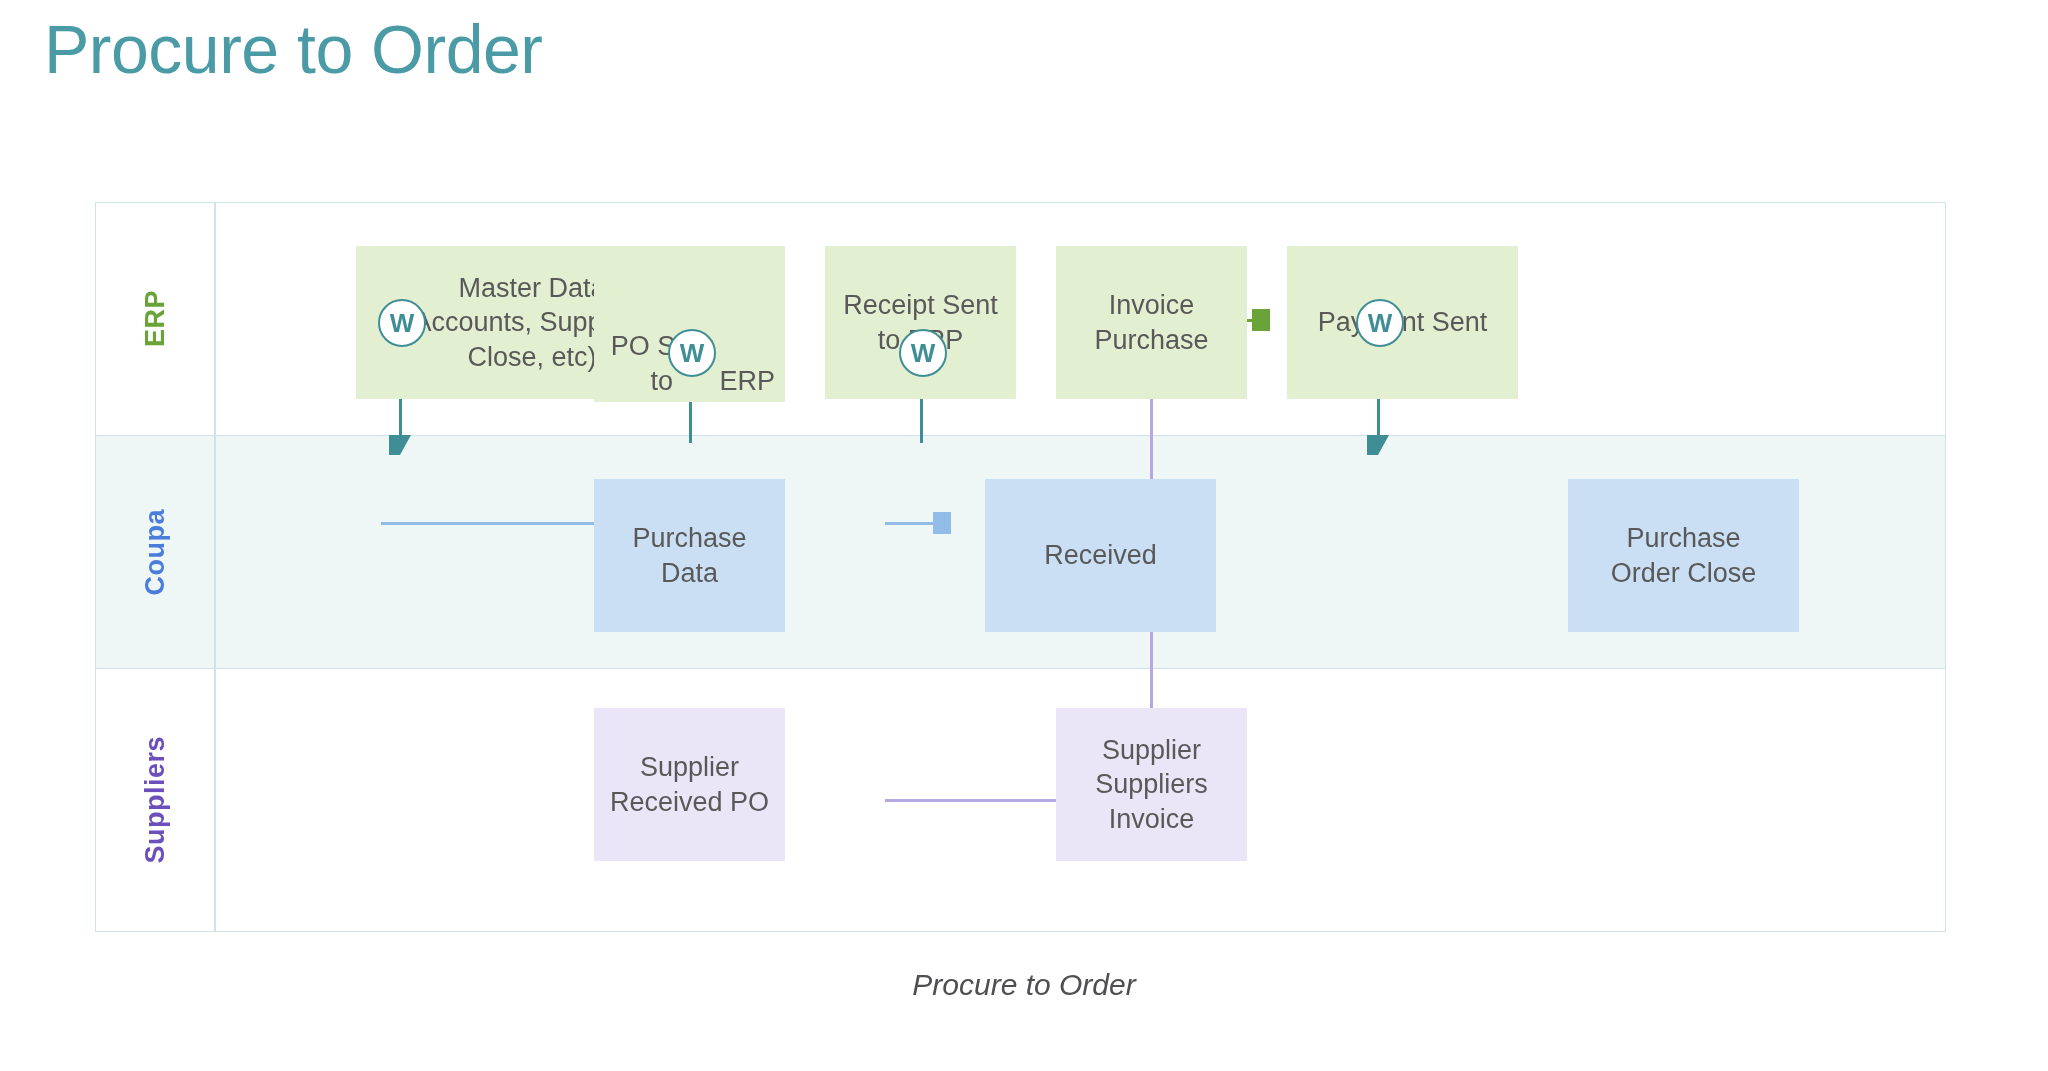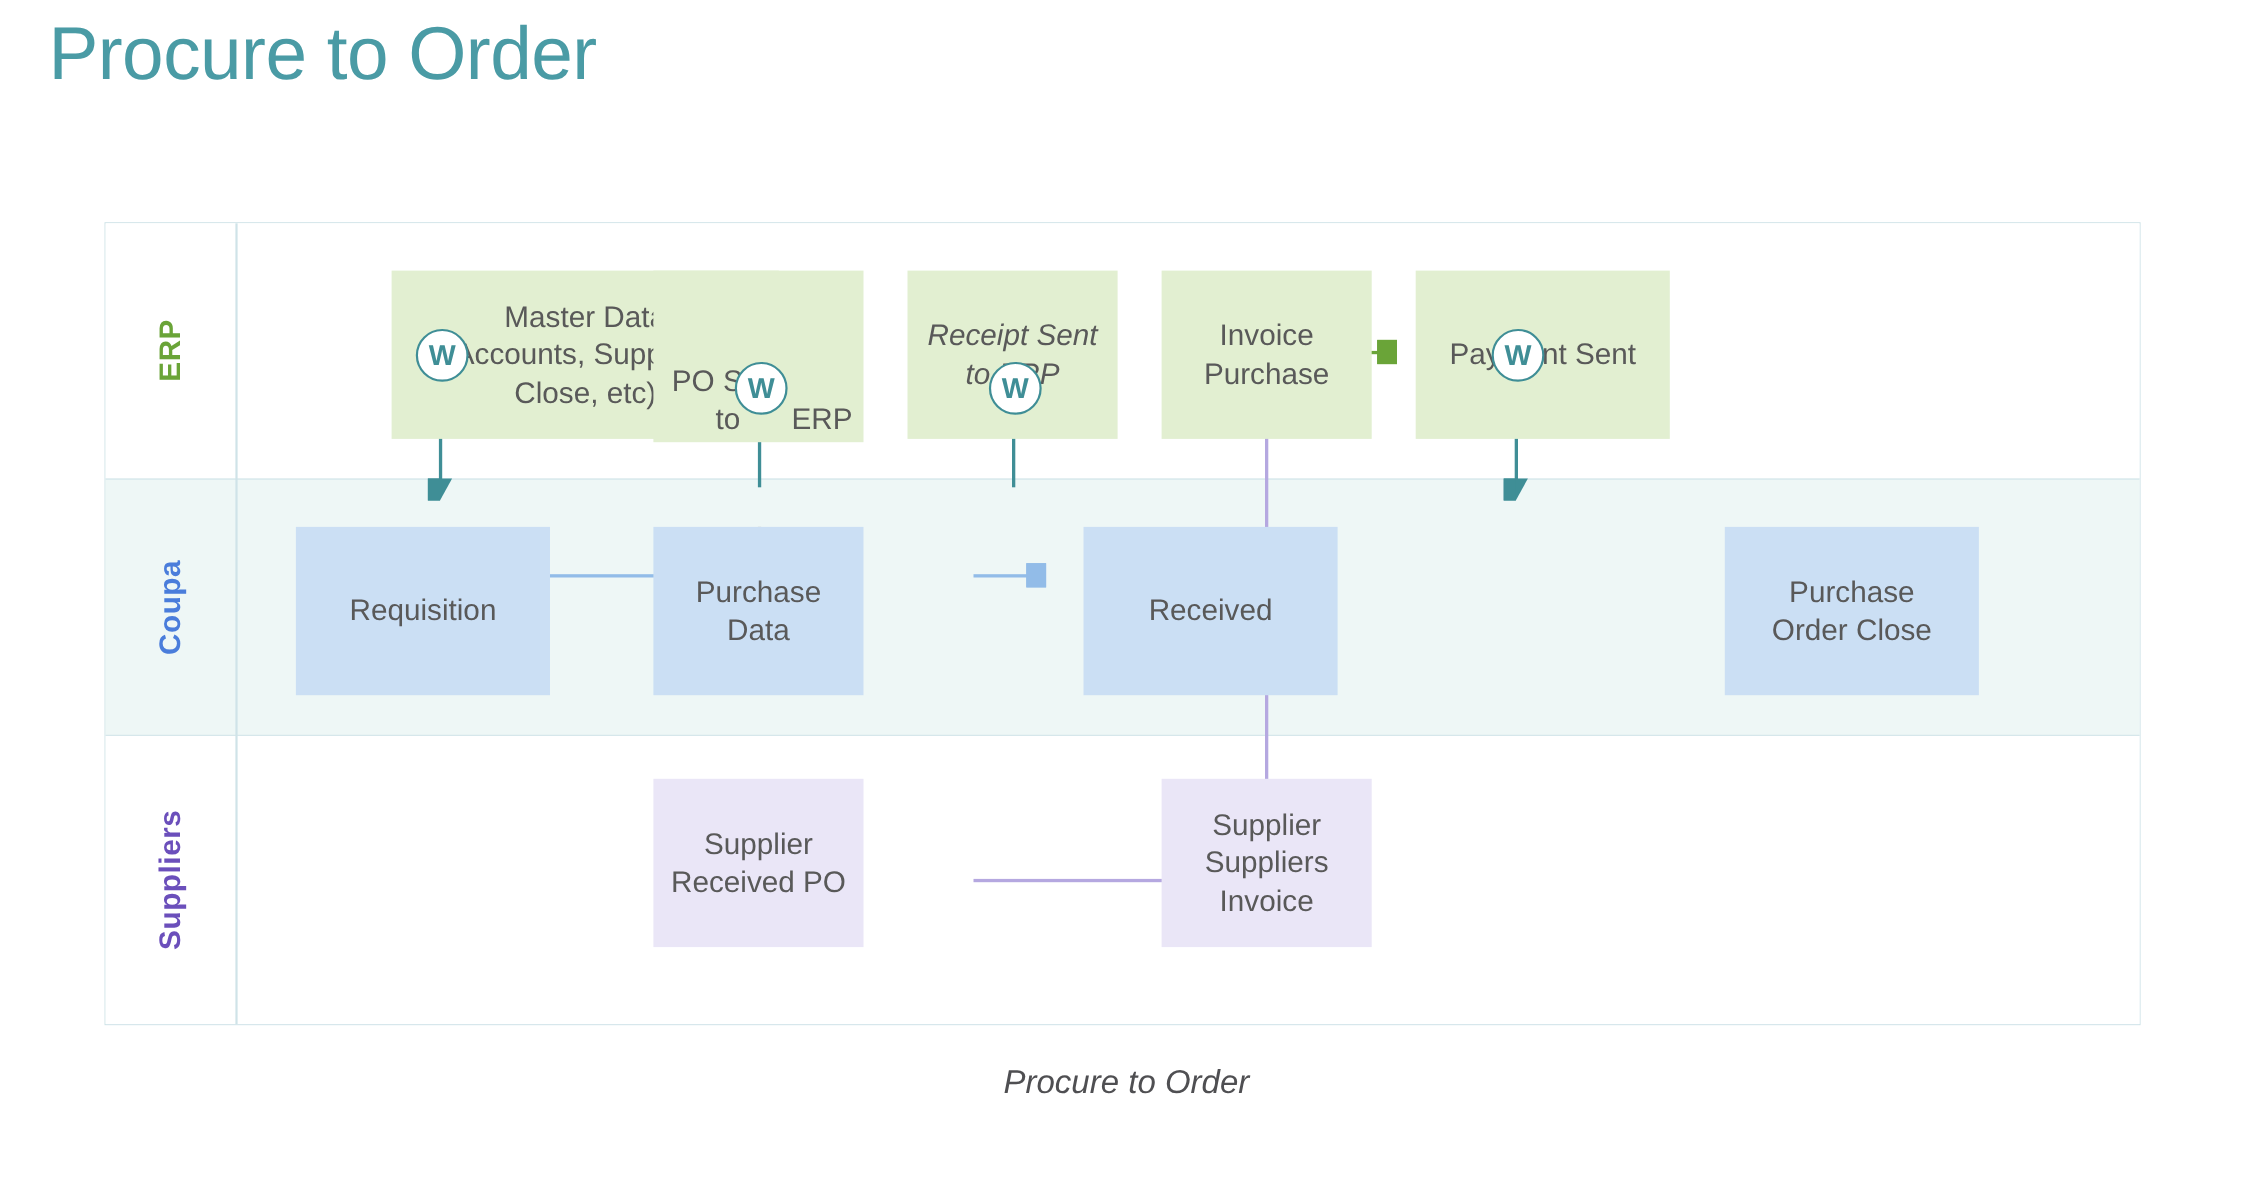--- a/index.html
+++ b/index.html
@@ -229,37 +229,34 @@
     <div>Master Data</div>
     <div>(Accounts, Suppliers,</div>
     <div>Close, etc)</div>
   </div>
 
   <div class="node node-erp" style="left:498px; top:43px; width:191px; height:156px; align-items:flex-end;">
     <div>PO Sent to</div>
     <div>ERP</div>
   </div>
 
-  <div class="node node-erp" style="left:729px; top:43px; width:191px; height:153px; flex-direction:column;font-style:italic;">
+  <div class="node node-erp" style="left:729px; top:43px; width:191px; height:153px; flex-direction:column;">
     <div>Receipt Sent</div>
     <div>to ERP</div>
   </div>
 
   <div class="node node-erp" style="left:960px; top:43px; width:191px; height:153px; flex-direction:column;">
     <div>Invoice</div>
     <div>Purchase</div>
   </div>
 
   <div class="node node-erp" style="left:1191px; top:43px; width:231px; height:153px; flex-direction:column;">
     <div>Payment Sent</div>
   </div>
 
-  <div class="node node-coupa" style="left:173px; top:276px; width:231px; height:153px; flex-direction:column;">
-    <div>Requisition</div>
-  </div>
 
   <div class="node node-coupa" style="left:498px; top:276px; width:191px; height:153px; flex-direction:column;">
     <div>Purchase</div>
     <div>Data</div>
   </div>
 
   <div class="node node-coupa" style="left:889px; top:276px; width:231px; height:153px; flex-direction:column;">
     <div>Received</div>
   </div>
 

